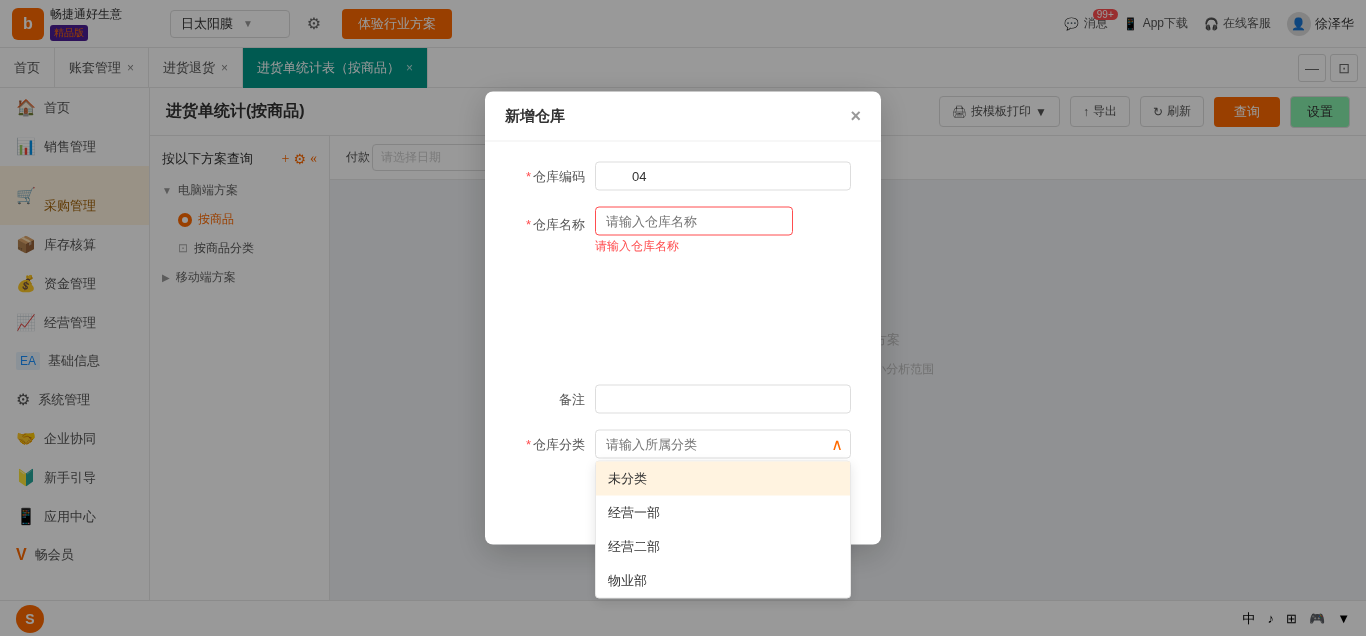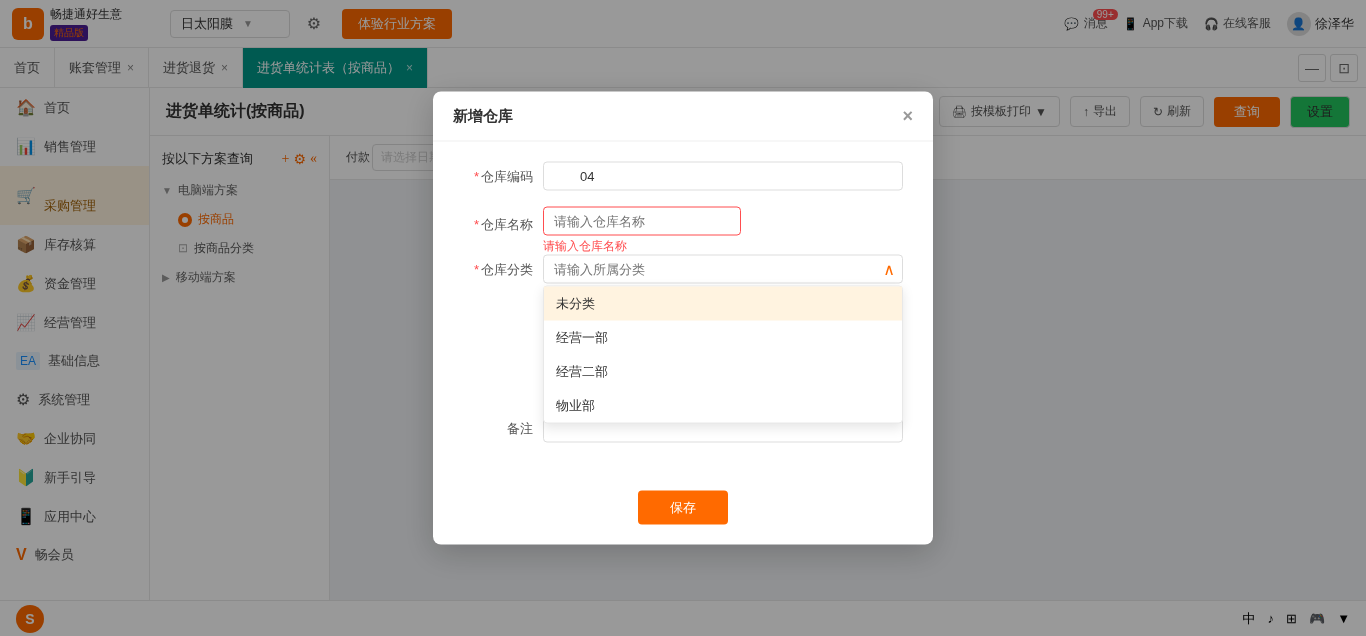--- a/index.html
+++ b/index.html
@@ -159,21 +159,21 @@
       padding: 6px 12px; border: 1px solid #ddd;
       border-radius: 4px; cursor: pointer; color: #555; font-size: 12px;
       background: white;
     }
     .query-btn {
       background: #ff6a00; color: white;
       border: none; border-radius: 4px;
       padding: 6px 20px; cursor: pointer; font-size: 13px;
     }
     .set-btn {
-      background: #22c55e; color: #333;
+      background: #86efac; color: #333;
       border: 1px solid #ddd; border-radius: 4px;
       padding: 6px 16px; cursor: pointer; font-size: 13px;
     }
 
     
     .scheme-panel {
       width: 180px;
       background: #fff;
       border-right: 1px solid #e8e8e8;
       padding: 10px 0;
@@ -243,21 +243,21 @@
       position: fixed; top: 0; left: 0; right: 0; bottom: 0;
       background: rgba(0,0,0,0.4);
       z-index: 100;
       display: flex; align-items: center; justify-content: center;
     }
 
     
     .modal {
       background: white;
       border-radius: 8px;
-      width: 500px;
+      width: 396px;
       max-height: 520px;
       position: absolute;
       top: 50%;
       left: 50%;
       transform: translate(-50%, -50%);
       z-index: 200;
       box-shadow: 0 8px 32px rgba(0,0,0,0.2);
     }
     .modal-header {
       display: flex; align-items: center; justify-content: space-between;
@@ -574,39 +574,39 @@
       <div class="form-row" style="flex-direction:column;margin-bottom:0;">
         <div style="display:flex;align-items:center;">
           <div class="form-label required">仓库名称</div>
           <input class="form-input error" type="text" style="flex: 1 1 0%; border-color: rgb(255, 77, 79);" placeholder="请输入仓库名称">
         </div>
         <div style="padding-left:80px;margin-top:2px;">
           <span class="error-msg">请输入仓库名称</span>
         </div>
       </div>
 
+      <div class="form-row" style="margin-top: 130px;">
+        <div class="form-label">备注</div>
+        <input class="form-input" type="text" style="flex: 1 1 0%;">
+      </div>
+
       <div class="form-row" style="margin-bottom:0;">
         <div class="form-label required">仓库分类</div>
         <div class="form-select-wrap">
           <input class="form-select-input" type="text" placeholder="请输入所属分类" style="">
           <span class="form-select-arrow">∧</span>
 
           
           <div class="dropdown-list">
             <div class="dropdown-item selected">未分类</div>
             <div class="dropdown-item">经营一部</div>
             <div class="dropdown-item">经营二部</div>
             <div class="dropdown-item">物业部</div>
           </div>
         </div>
-      </div>
-
-      <div class="form-row" style="margin-top: 130px;">
-        <div class="form-label">备注</div>
-        <input class="form-input" type="text" style="flex: 1 1 0%;">
       </div>
 
     </div>
     <div class="modal-footer">
       <button class="btn-save">保存</button>
     </div>
   </div>
 </div>
 
 <div class="bottom-bar">

